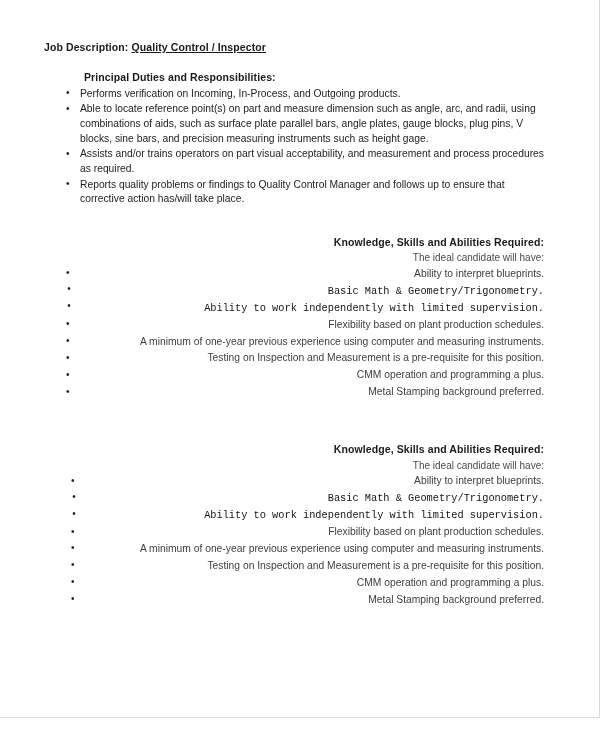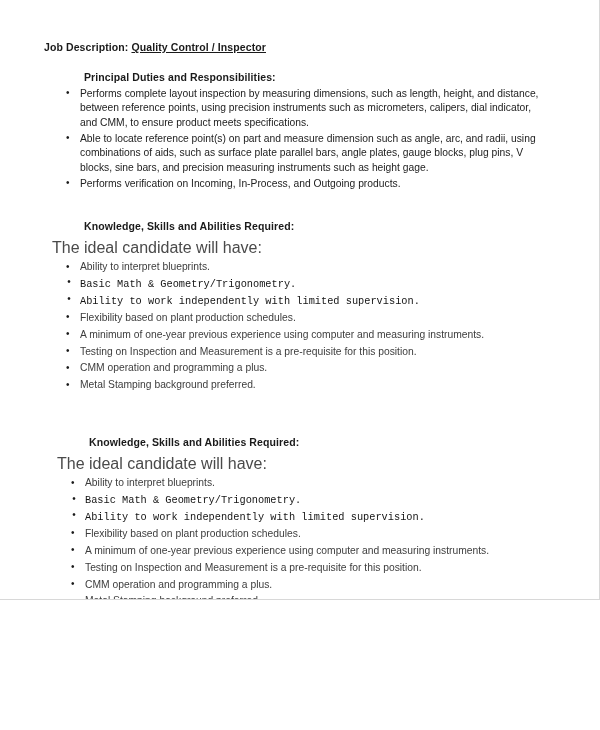--- a/index.html
+++ b/index.html
@@ -8,21 +8,21 @@
     padding: 0;
     background: #ffffff;
   }
   body {
     font-family: "Liberation Sans", sans-serif;
     color: #1a1a1a;
   }
   .page {
     position: relative;
     width: 600px;
-    height: 600px;
+    height: 718px;
     box-sizing: border-box;
     background: #ffffff;
     border-right: 1px solid #d8d8d8;
     border-bottom: 1px solid #d8d8d8;
     overflow: hidden;
   }
   .sheet {
     position: absolute;
     left: 44px;
     top: 40px;
@@ -45,21 +45,21 @@
   .section-heading {
     font-size: 10.5px;
     font-weight: bold;
     letter-spacing: 0.1px;
     margin: 0 0 2px 0;
     line-height: 1.4;
     padding-left: 40px;
   }
 
   .lead-in {
-    font-size: 16px;
+    font-size: 10px;
     color: #4a4a4a;
     margin: 0 0 1px 8px;
     line-height: 1.45;
   }
 
   ul.bullets {
     list-style: none;
     margin: 0;
     padding: 0;
   }
@@ -81,20 +81,21 @@
   }
 
   
   .duties > li {
     margin-bottom: 0.5px;
   }
 
   
   .block-knowledge {
     margin-top: 0;
+    text-align: right;
   }
   .block-knowledge ul.bullets > li {
     color: #3d3d3d;
     margin-bottom: 2.5px;
     line-height: 1.4;
   }
   .block-knowledge ul.bullets > li.emph {
     color: #141414;
     font-family: Liberation Mono, monospace;
   }
@@ -109,23 +110,24 @@
 <div class="page">
   <div class="sheet">
 
     <h1 class="doc-title">
       <span class="label">Job Description:</span><span class="value">Quality Control / Inspector</span>
     </h1>
 
     <section>
       <h2 class="section-heading">Principal Duties and Responsibilities:</h2>
       <ul class="bullets duties">
-        <li>Performs complete layout inspection by measuring dimensions, such as length, height, and distance, between reference points, using precision instruments such as micrometers, calipers, dial indicator, and CMM, to ensure product meets specifications.</li>
+        <li>Performs verification on Incoming, In-Process, and Outgoing products.</li>
         <li>Able to locate reference point(s) on part and measure dimension such as angle, arc, and radii, using combinations of aids, such as surface plate parallel bars, angle plates, gauge blocks, plug pins, V blocks, sine bars, and precision measuring instruments such as height gage.</li>
-        <li>Performs verification on Incoming, In-Process, and Outgoing products.</li>
+        <li>Assists and/or trains operators on part visual acceptability, and measurement and process procedures as required.</li>
+        <li>Reports quality problems or findings to Quality Control Manager and follows up to ensure that corrective action has/will take place.</li>
       </ul>
     </section>
 
     <div class="gap-lg"></div>
 
     <section class="block-knowledge">
       <h2 class="section-heading">Knowledge, Skills and Abilities Required:</h2>
       <p class="lead-in">The ideal candidate will have:</p>
       <ul class="bullets">
         <li>Ability to interpret blueprints.</li>

